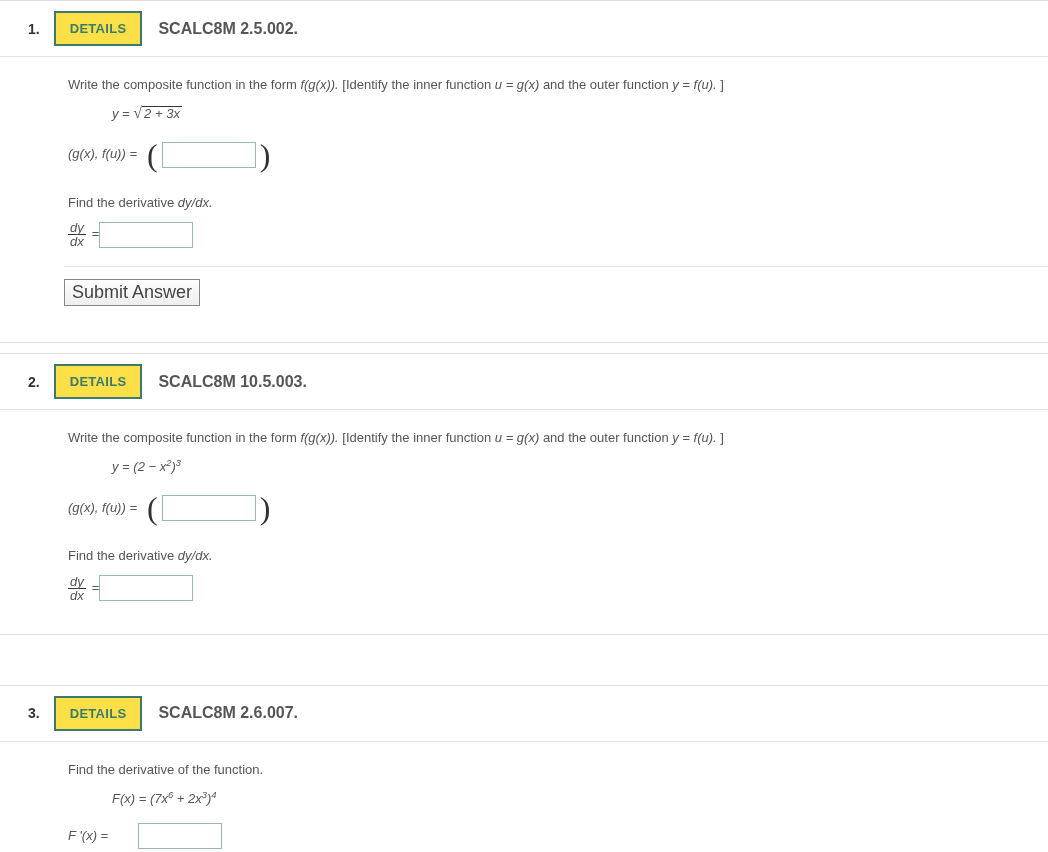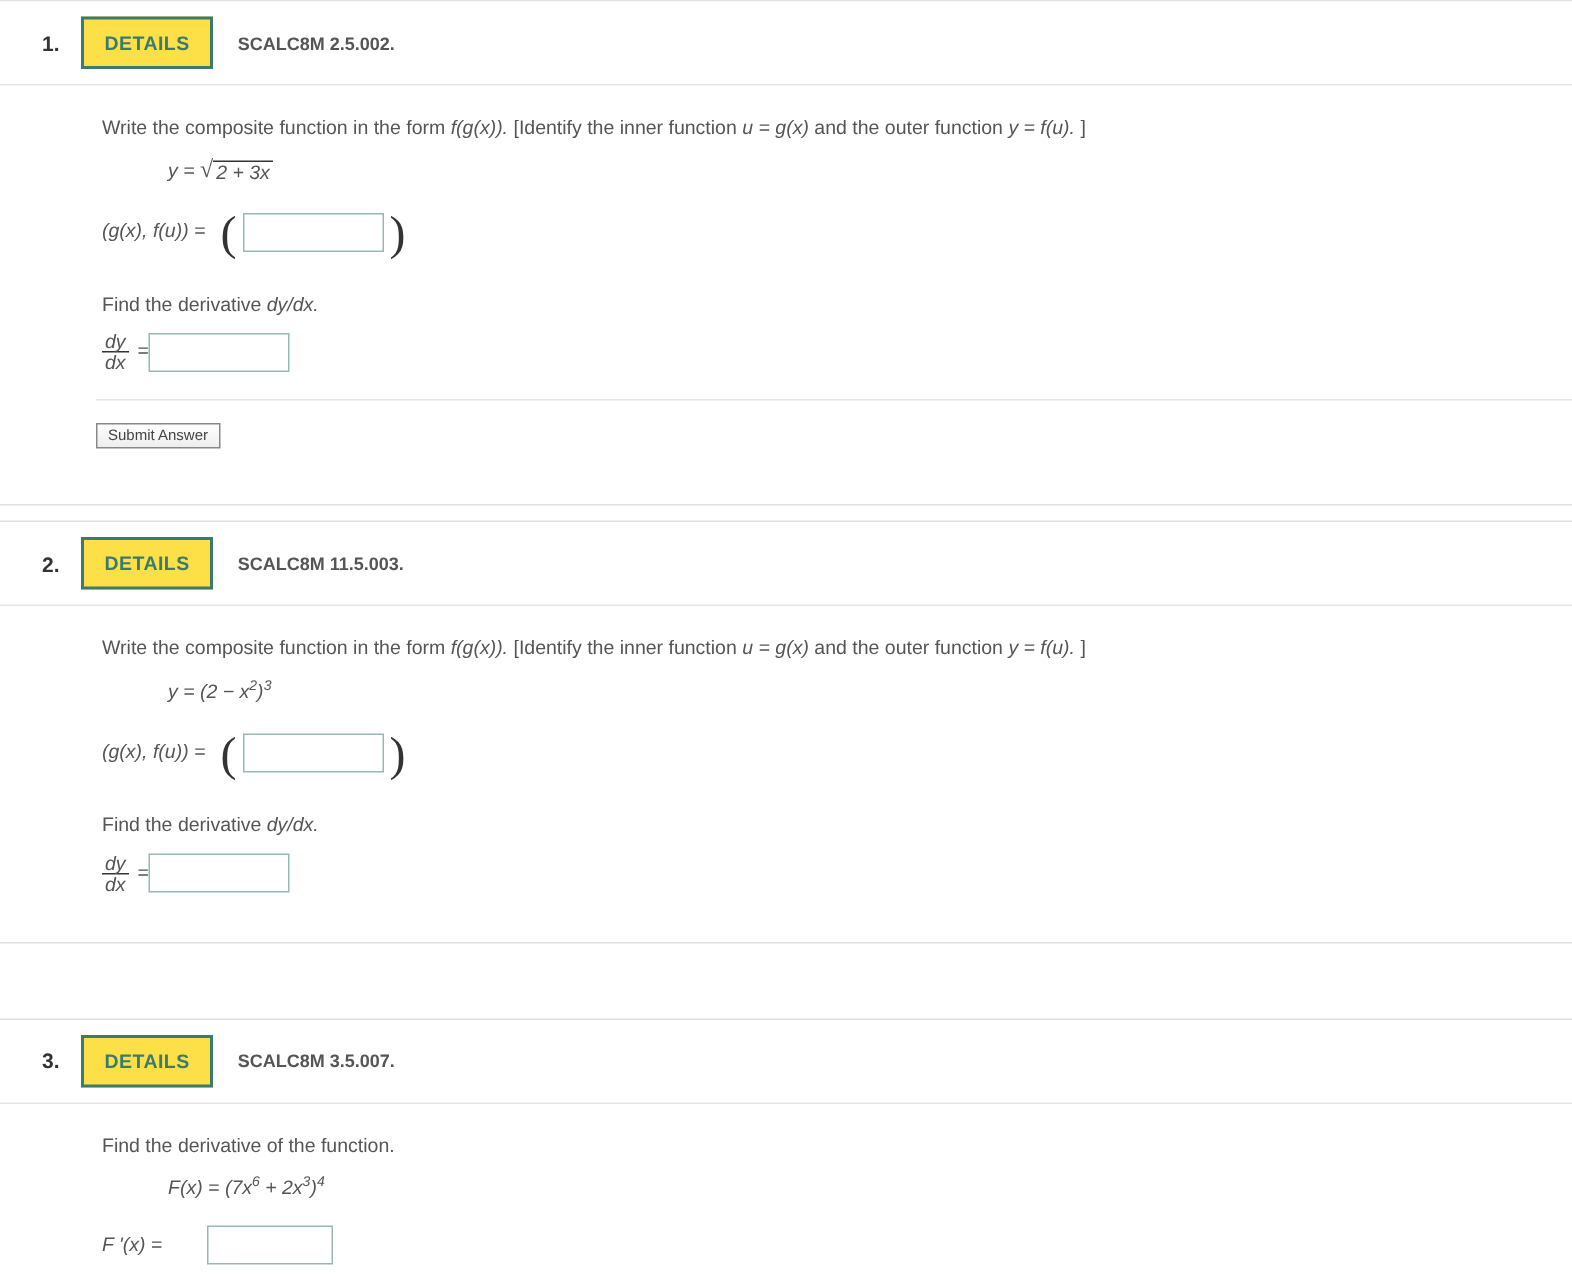--- a/index.html
+++ b/index.html
@@ -37,21 +37,21 @@
     background: #fde047;
     font-weight: bold;
     padding: 8px 14px;
     font-size: 13px;
     letter-spacing: 0.3px;
     cursor: pointer;
   }
   .ref {
     font-weight: bold;
     color: #555;
-    font-size: 12px;
+    font-size: 16px;
     margin-left: 16px;
   }
   .question-body {
     padding: 18px 0 22px 68px;
     color: #555;
     font-size: 13px;
     line-height: 1.6;
   }
   .prompt {
     margin-bottom: 8px;
@@ -98,21 +98,21 @@
   .frac .den { padding: 0 2px; }
   .submit-bar {
     border-top: 1px solid #e5e5e5;
     padding: 12px 0 14px 0;
     margin-left: -4px;
   }
   .submit-btn {
     border: 1px solid #888;
     background: linear-gradient(#fefefe,#eee);
     color: #444;
-    font-size: 10px;
+    font-size: 18px;
     padding: 2px 7px;
     cursor: pointer;
   }
   .sqrt {
     display: inline-flex;
     align-items: flex-start;
   }
   .sqrt .radical {
     font-family: 'Times New Roman', serif;
     font-size: 16px;
@@ -173,21 +173,21 @@
     <div class="submit-bar">
       <button class="submit-btn">Submit Answer</button>
     </div>
   </div>
 </div>
 
 <div class="question-block">
   <div class="question-header">
     <span class="qnum">2.</span>
     <button class="details-btn">DETAILS</button>
-    <span class="ref">SCALC8M 11.5.003.</span>
+    <span class="ref">SCALC8M 10.5.003.</span>
   </div>
   <div class="question-body">
     <div class="prompt">
       <span>Write the composite function in the form  </span>
       <span class="ital">f(g(x)).</span>
       <span>  [Identify the inner function  </span>
       <span class="ital">u = g(x)</span>
       <span>  and the outer function  </span>
       <span class="ital">y = f(u).</span>
       <span>]</span>
@@ -216,21 +216,21 @@
     </div>
   </div>
 </div>
 
 <div class="gap"></div>
 
 <div class="question-block" style="margin-bottom:0;">
   <div class="question-header">
     <span class="qnum">3.</span>
     <button class="details-btn">DETAILS</button>
-    <span class="ref">SCALC8M 3.5.007.</span>
+    <span class="ref">SCALC8M 2.6.007.</span>
   </div>
   <div class="question-body" style="padding-bottom:14px;">
     <div class="prompt">Find the derivative of the function.</div>
     <div class="eq">
       <span>F(x) = </span>
       <span>(7x</span><sup>6</sup><span> + 2x</span><sup>3</sup><span>)</span><sup>4</sup>
     </div>
     <div class="row" style="margin-bottom:6px;gap:24px;">
       <span class="lhs">F '(x) = </span>
       <input class="answer-box tiny" type="text" style="">

